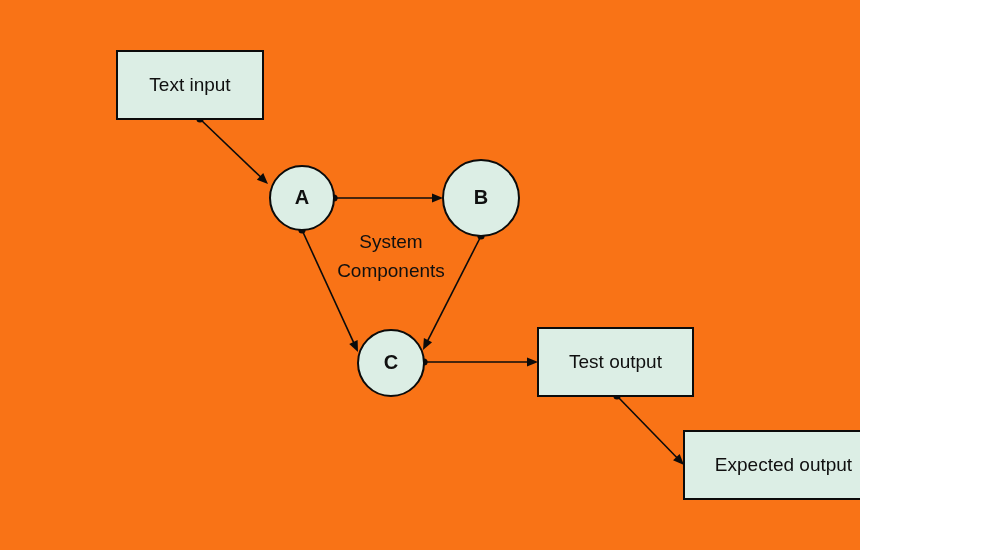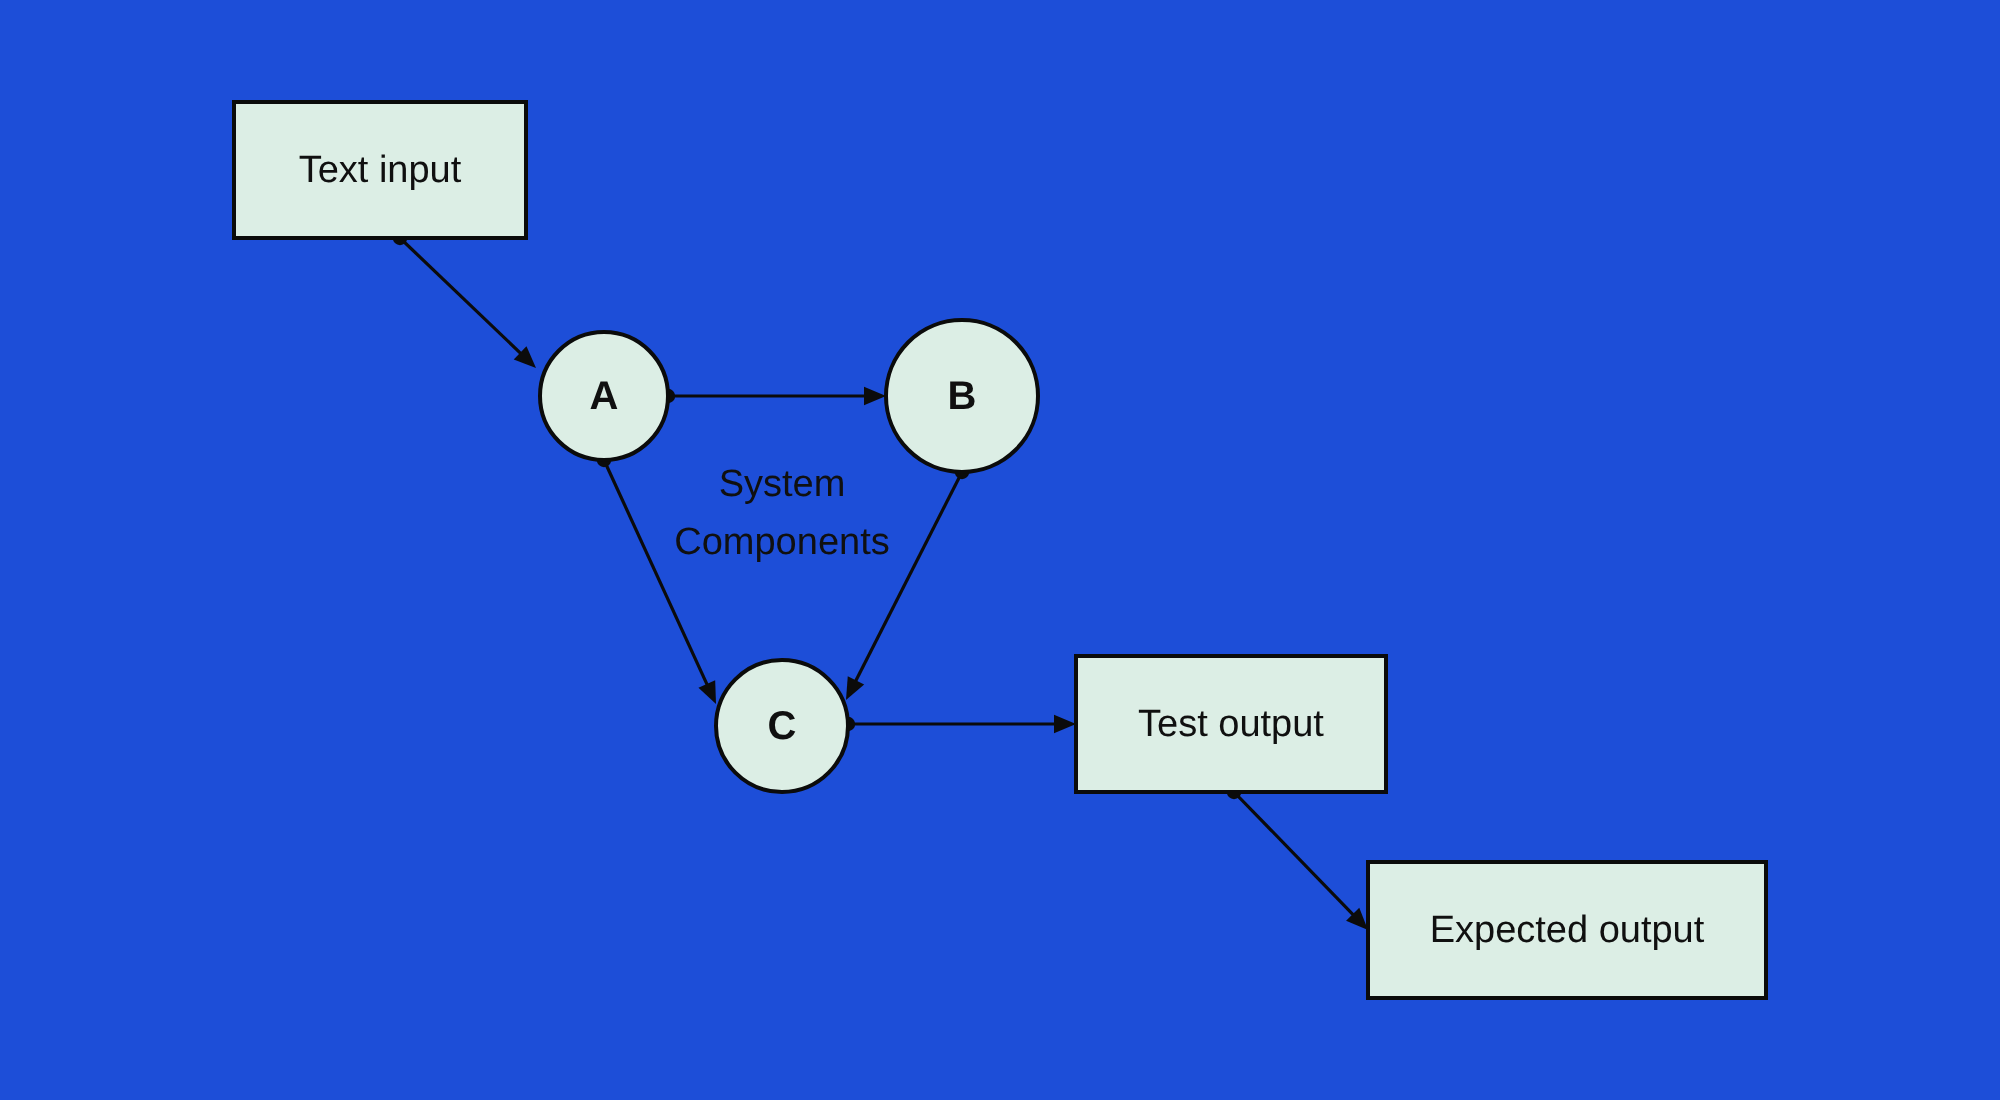--- a/index.html
+++ b/index.html
@@ -3,24 +3,24 @@
 <meta charset="utf-8">
 <title>System Components Diagram</title>
 <style>
   html, body {
     margin: 0;
     padding: 0;
     background: #ffffff;
   }
   #canvas {
     position: relative;
-    width: 1000px;
+    width: 860px;
     height: 550px;
     overflow: hidden;
-    background: #1d4ed8;
+    background: #f97316;
     font-family: "Liberation Sans", sans-serif;
   }
   #diagram-svg {
     position: absolute;
     left: 0;
     top: 0;
     width: 1000px;
     height: 550px;
   }
   .node-box {

